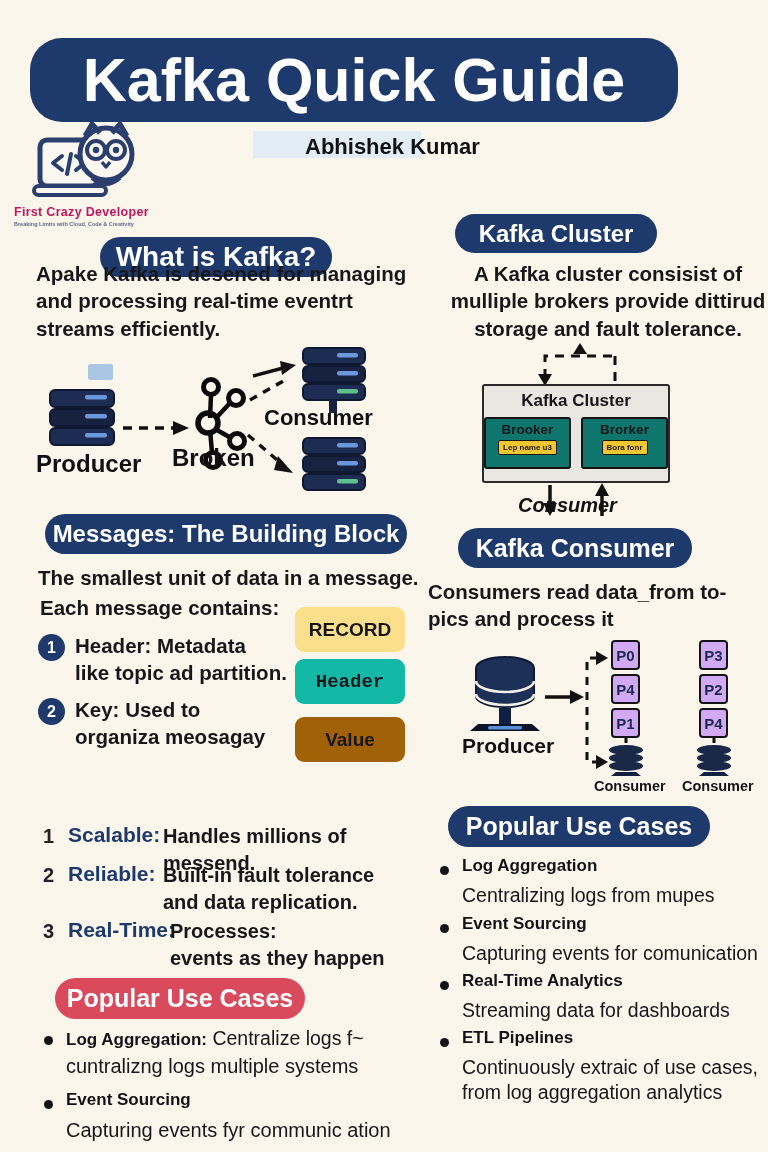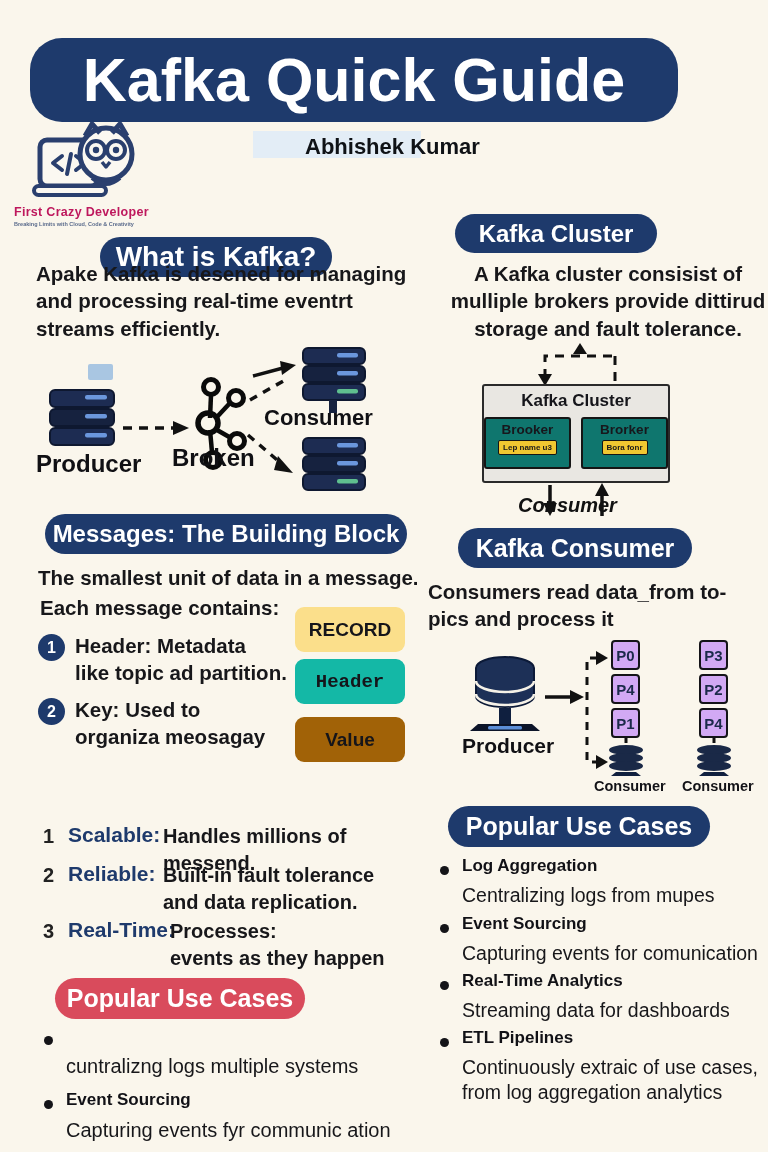--- a/index.html
+++ b/index.html
@@ -170,20 +170,23 @@
   <div class="abs why-num" style="left:43px;top:920px;">3</div>
   <div class="abs term" style="left:68px;top:918px;">Real-Time:</div>
   <div class="abs why-desc preline" style="left:170px;top:918px;width:270px;">Processes:
  events as they happen</div>
 
   <div class="pill red" style="left:55px;top:978px;width:250px;height:41px;font-size:25px;">
     <span>Popular Use Cases</span>
   </div>
 
   <div class="bullet-dot" style="left:44px;top:1036px;"></div>
+  <div class="abs" style="left:66px;top:1026px;width:360px;">
+    <span class="uc-title">Log Aggregation:</span><span class="uc-desc"> Centralize logs f~</span>
+  </div>
   <div class="abs uc-desc" style="left:66px;top:1053px;width:340px;font-size:20px;">cuntralizng logs multiple systems</div>
 
   <div class="bullet-dot" style="left:44px;top:1100px;"></div>
   <div class="abs uc-title" style="left:66px;top:1090px;">Event Sourcing</div>
   <div class="abs uc-desc" style="left:66px;top:1117px;width:340px;font-size:20px;">Capturing events fyr communic ation</div>
 
   <div class="pill" style="left:455px;top:214px;width:202px;height:39px;font-size:24px;">
     <span>Kafka Cluster</span>
   </div>
   <div class="abs body-text preline" style="left:432px;top:260px;width:352px;text-align:center;">A Kafka cluster consisist  of

